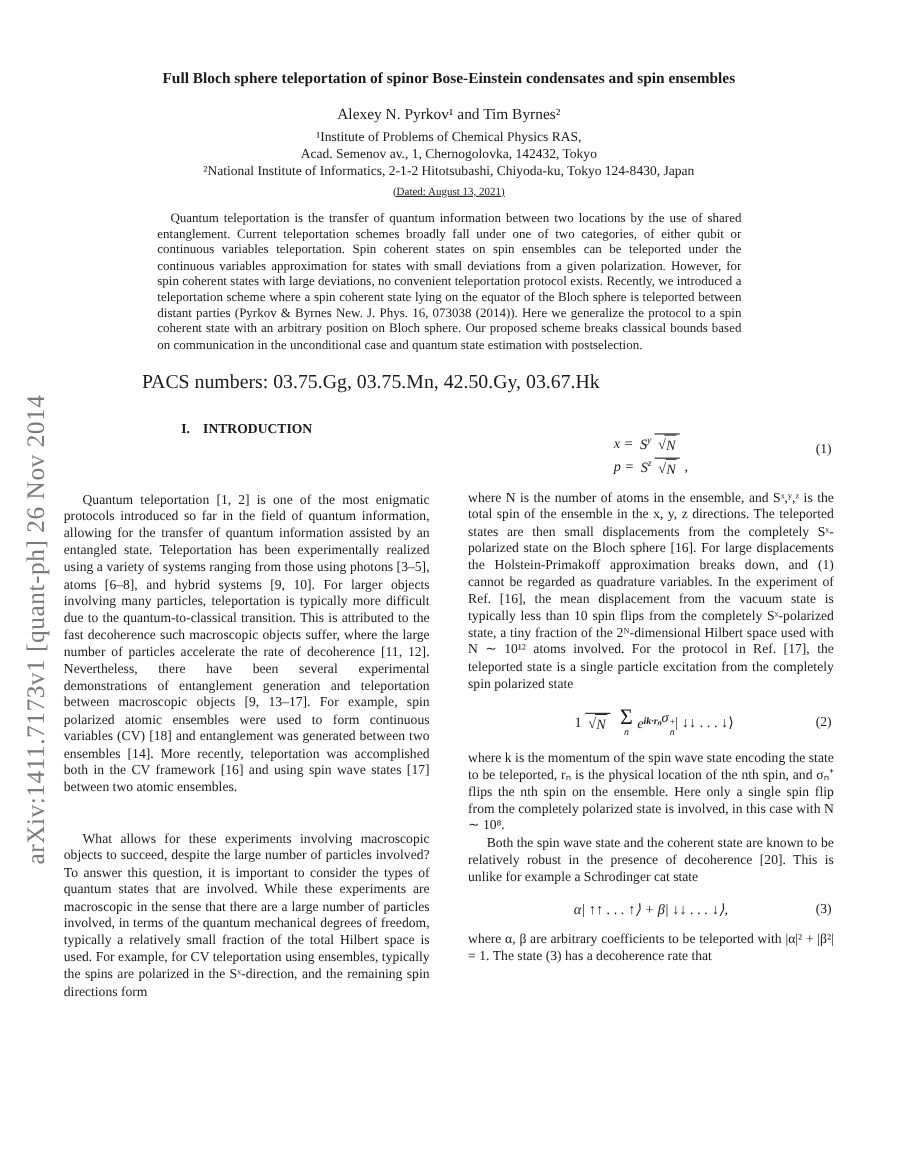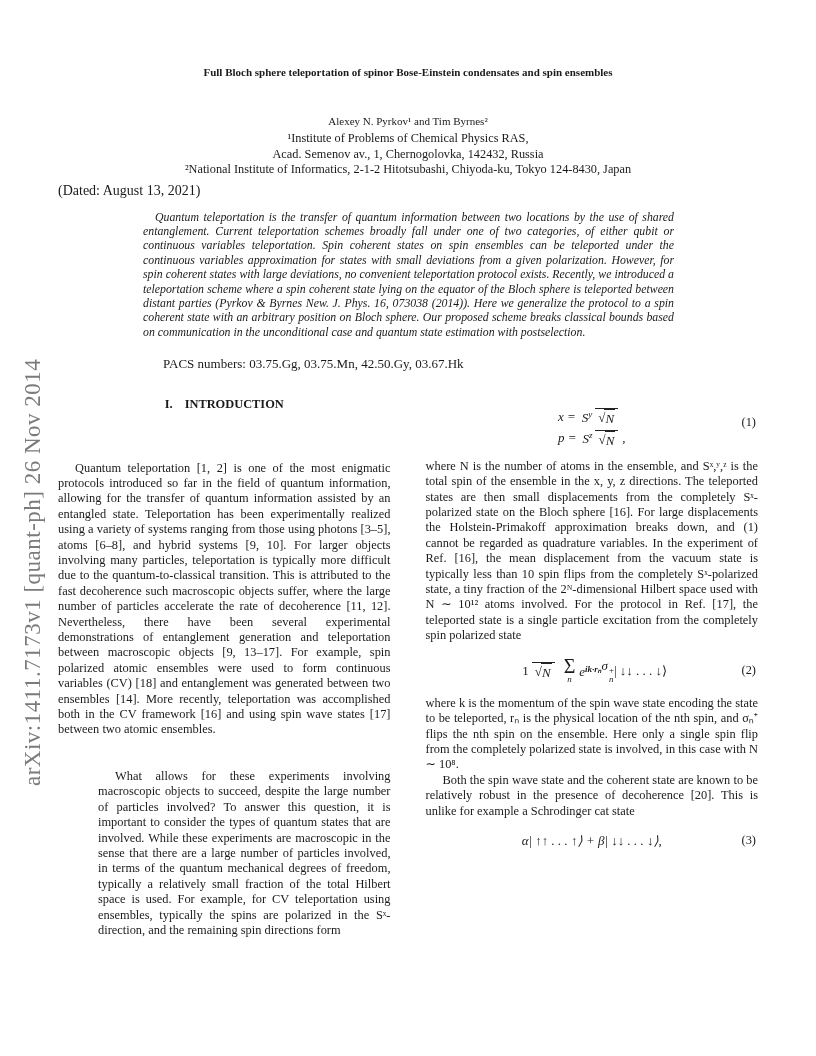--- a/index.html
+++ b/index.html
@@ -16,40 +16,40 @@
     left:20px; top:786px;
     transform:rotate(-90deg);
     transform-origin:0 0;
     font-size:23px;
     color:#7b7b7b;
     white-space:nowrap;
     letter-spacing:0.5px;
   }
   .page { padding:62px 58px 0 58px; }
   .title {
-    font-size:11px; font-weight:bold;
+    font-size:14px; font-weight:bold;
     text-align:center; line-height:20px;
     max-width:655px; margin:0 auto;
   }
-  .authors { text-align:center; font-size:11px; margin-top:33px; }
+  .authors { text-align:center; font-size:14px; margin-top:15px; }
   .affiliations { text-align:center; font-size:12.3px; line-height:15.5px; margin-top:4px; }
-  .dated { text-align:left; font-size:14px; margin-top:5px; }
+  .dated { text-align:center; font-size:10px; margin-top:5px;text-decoration:underline; }
   .abstract {
     margin:11px 84px 0 85px;
     font-size:11.8px; line-height:14.4px;
-    text-align:justify; text-indent:12px;font-style:italic;
+    text-align:justify; text-indent:12px;
   }
-  .pacs { margin:17px 84px 0 105px; font-size:13px; }
+  .pacs { margin:17px 84px 0 71px; font-size:18px; }
   .columns { margin-top:22px; display:flex; gap:35px; }
   .col { width:340px; font-size:12.4px; line-height:15.4px; text-align:justify; }
   .sec-heading { text-align:center; font-weight:bold; font-size:12.4px; margin:3px 0 48px 0; }
   .sec-heading .sec-num { margin-right:12px; }
   .col p { margin:0; text-indent:17px; }
   .col p.noindent { text-indent:0; }
-  .col p.para-gap { margin-top:31px;margin-left:40px; }
+  .col p.para-gap { margin-top:31px; }
   
   .equation { position:relative; margin:14px 0 12px 0; font-size:13px; }
   .eq-center { display:flex; justify-content:center; align-items:center; }
   .eq-num { position:absolute; right:2px; top:50%; transform:translateY(-50%); font-size:12.4px; }
   .eq1 .eq-num { top:auto; bottom:16px; transform:none; }
   .eq1-rows { display:inline-flex; flex-direction:column; align-items:flex-start; gap:4px; }
   .eq1-row { display:flex; align-items:center; }
   .mi { font-style:italic; }
   .frac { display:inline-flex; align-items:center; vertical-align:middle; margin:0 3px; }
   .frac .num { padding:0 3px 1px 3px; line-height:13px; }
@@ -73,21 +73,21 @@
 <div class="arxiv-stamp">arXiv:1411.7173v1  [quant-ph]  26 Nov 2014</div>
 
 <div class="page">
 
   <h1 class="title">Full Bloch sphere teleportation of spinor Bose-Einstein condensates and spin ensembles</h1>
 
   <div class="authors">Alexey N. Pyrkov¹ and Tim Byrnes²</div>
 
   <div class="affiliations">
     <div>¹Institute of Problems of Chemical Physics RAS,</div>
-    <div>Acad. Semenov av., 1, Chernogolovka, 142432, Russia</div>
+    <div>Acad. Semenov av., 1, Chernogolovka, 142432, Tokyo</div>
     <div>²National Institute of Informatics, 2-1-2 Hitotsubashi, Chiyoda-ku, Tokyo 124-8430, Japan</div>
   </div>
 
   <div class="dated">(Dated: August 13, 2021)</div>
 
   <div class="abstract">Quantum teleportation is the transfer of quantum information between two locations by the use of shared entanglement. Current teleportation schemes broadly fall under one of two categories, of either qubit or continuous variables teleportation. Spin coherent states on spin ensembles can be teleported under the continuous variables approximation for states with small deviations from a given polarization. However, for spin coherent states with large deviations, no convenient teleportation protocol exists. Recently, we introduced a teleportation scheme where a spin coherent state lying on the equator of the Bloch sphere is teleported between distant parties (Pyrkov &amp; Byrnes New. J. Phys. 16, 073038 (2014)). Here we generalize the protocol to a spin coherent state with an arbitrary position on Bloch sphere. Our proposed scheme breaks classical bounds based on communication in the unconditional case and quantum state estimation with postselection.</div>
 
   <div class="pacs">PACS numbers: 03.75.Gg, 03.75.Mn, 42.50.Gy, 03.67.Hk</div>
 
   <div class="columns">
@@ -165,16 +165,17 @@
       <p class="noindent">where k is the momentum of the spin wave state encoding the state to be teleported, rₙ is the physical location of the nth spin, and σₙ⁺ flips the nth spin on the ensemble. Here only a single spin flip from the completely polarized state is involved, in this case with N ∼ 10⁸.</p>
       <p>Both the spin wave state and the coherent state are known to be relatively robust in the presence of decoherence [20]. This is unlike for example a Schrodinger cat state</p>
 
       <div class="equation">
         <div class="eq-center">
           <span class="eq3-expr">α| ↑↑ . . . ↑⟩ + β| ↓↓ . . . ↓⟩,</span>
         </div>
         <span class="eq-num">(3)</span>
       </div>
 
+      <p class="noindent">where α, β are arbitrary coefficients to be teleported with |α|² + |β²| = 1. The state (3) has a decoherence rate that</p>
     </div>
 
   </div>
 </div>
 
 </body></html>

